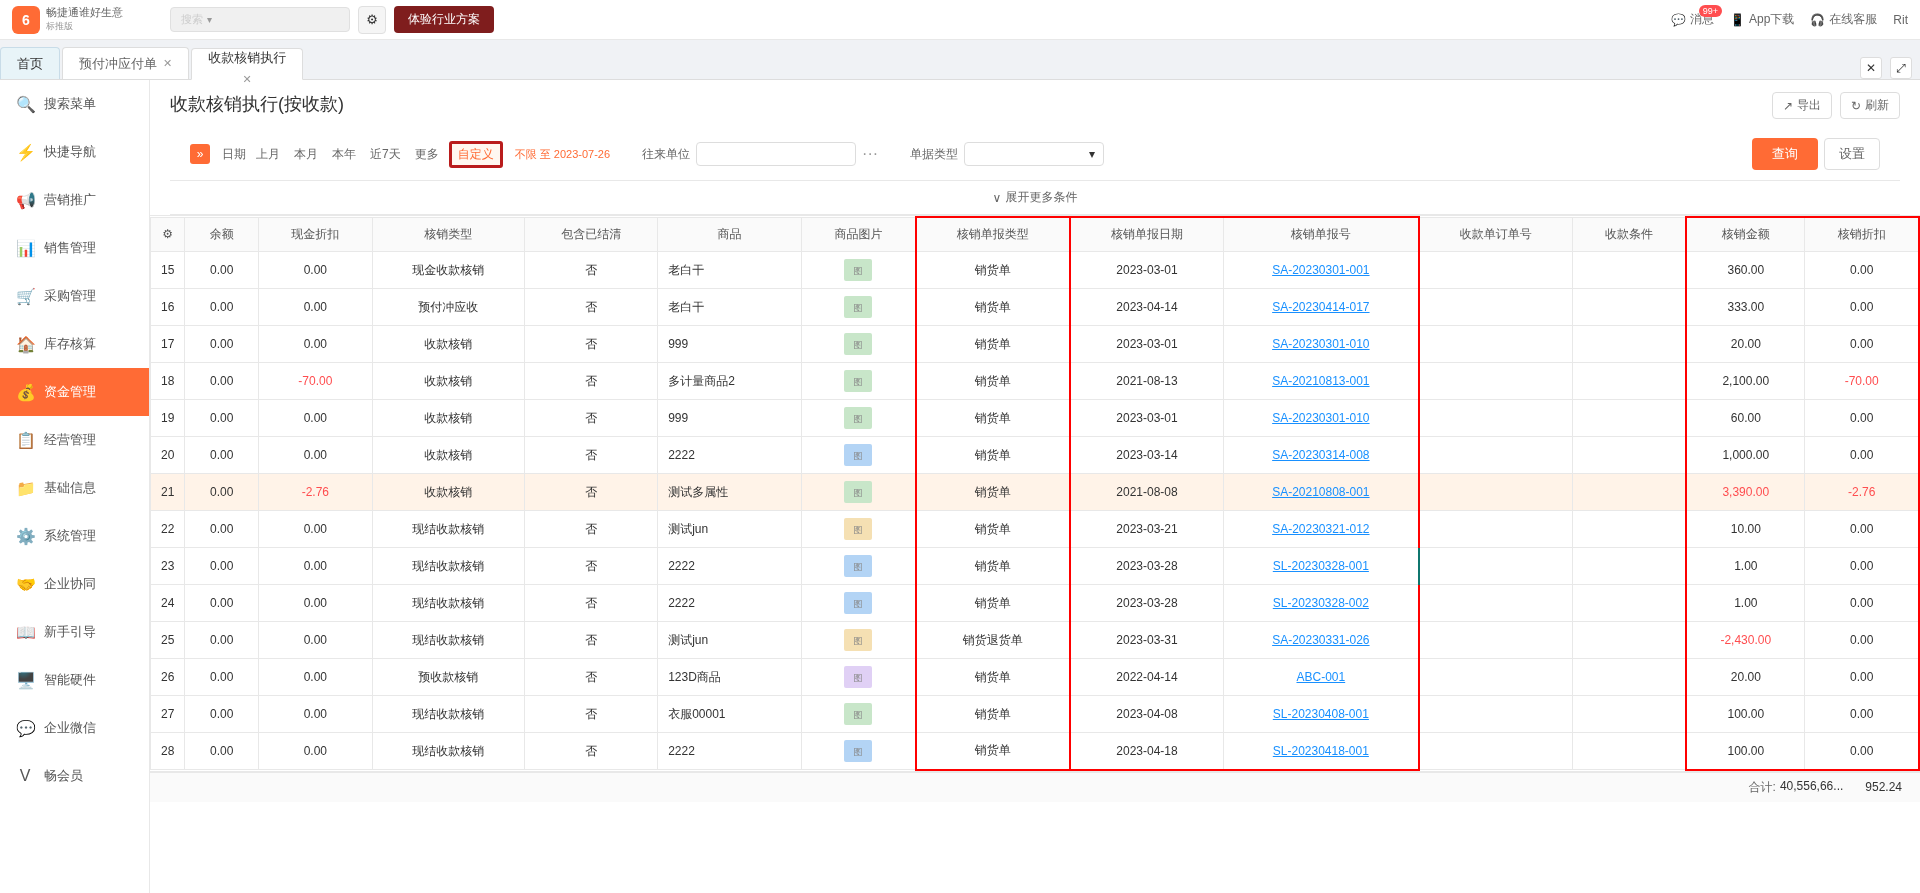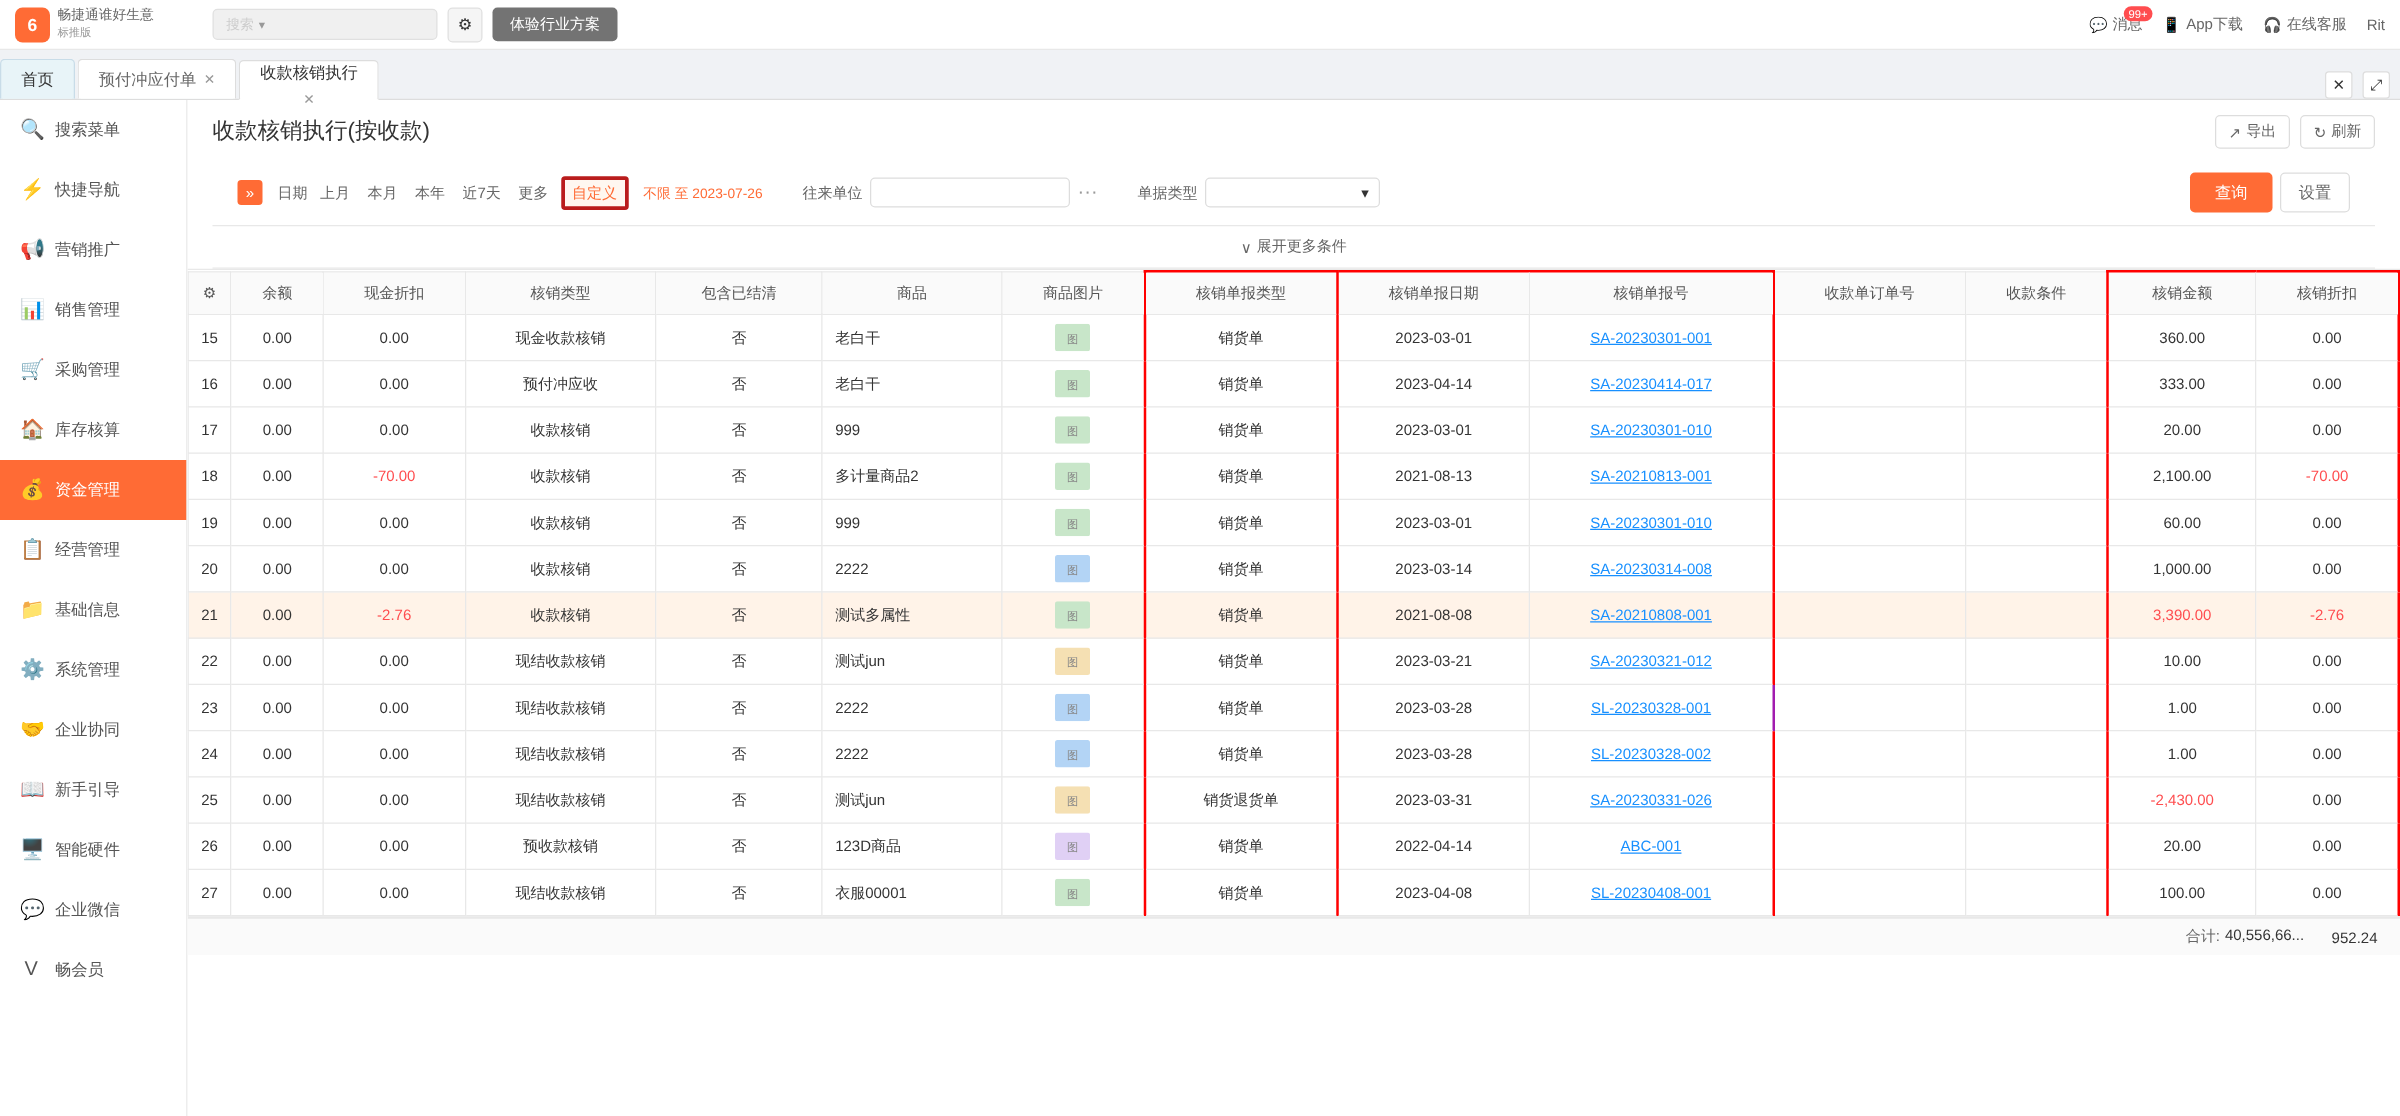--- a/index.html
+++ b/index.html
@@ -7,21 +7,21 @@
 
     
     .top-bar { height: 40px; background: #fff; display: flex; align-items: center; padding: 0 12px; border-bottom: 1px solid #e8e8e8; gap: 8px; }
     .logo-area { display: flex; align-items: center; gap: 6px; width: 150px; }
     .logo-icon { width: 28px; height: 28px; background: #ff6b35; border-radius: 6px; display: flex; align-items: center; justify-content: center; color: white; font-size: 14px; font-weight: bold; }
     .logo-text { font-size: 11px; color: #666; line-height: 1.2; }
     .logo-badge { font-size: 9px; color: #999; }
     .search-input-box { background: #f0f0f0; border: 1px solid #e0e0e0; border-radius: 4px; padding: 4px 10px; width: 180px; font-size: 12px; color: #999; display: flex; align-items: center; gap: 4px; }
     .dropdown-arrow { color: #999; font-size: 10px; }
     .gear-btn { width: 28px; height: 28px; background: #f5f5f5; border: 1px solid #e0e0e0; border-radius: 4px; display: flex; align-items: center; justify-content: center; cursor: pointer; }
-    .orange-btn { background: #737373; color: white; border: none; border-radius: 4px; padding: 5px 14px; font-size: 12px; cursor: pointer; }
+    .orange-btn { background: #7f1d1d; color: white; border: none; border-radius: 4px; padding: 5px 14px; font-size: 12px; cursor: pointer; }
     .top-right { display: flex; align-items: center; gap: 16px; margin-left: auto; }
     .msg-item { display: flex; align-items: center; gap: 4px; font-size: 12px; color: #666; cursor: pointer; position: relative; }
     .badge { background: #ff4d4f; color: white; font-size: 9px; border-radius: 8px; padding: 1px 4px; position: absolute; top: -6px; right: -8px; }
     .user-area { font-size: 12px; color: #666; }
 
     
     .tabs-bar { height: 40px; background: #f0f2f5; display: flex; align-items: flex-end; padding: 0 0 0 0; border-bottom: 1px solid #ddd; position: relative; }
     .tab { height: 32px; padding: 0 16px; display: flex; align-items: center; gap: 6px; font-size: 13px; cursor: pointer; border: 1px solid #ddd; border-bottom: none; border-radius: 4px 4px 0 0; background: #fff; color: #666; margin-right: 2px; position: relative; }
     .tab.home { background: #e8f4f8; color: #333; border-color: #c8dce8; }
     .tab.active { background: #fff; color: #333; border-bottom: 1px solid #fff; z-index: 1; margin-bottom: -1px; flex-direction: column; }
@@ -448,21 +448,21 @@
                 <td>否</td>
                 <td style="text-align:left;">2222</td>
                 <td>
                   <svg width="28" height="22" style="display:block;margin:auto;border-radius:2px;">
                     <rect width="28" height="22" fill="#b3d4f5"></rect>
                     <text x="14" y="15" text-anchor="middle" font-size="9" fill="#888">图</text>
                   </svg>
                 </td>
                 <td style="border-left:2px solid red;border-right:2px solid red;">销货单</td>
                 <td>2023-03-28</td>
-                <td style="color:#1890ff;cursor:pointer;text-decoration:underline;border-right:2px solid #a21caf;">SL-20230328-001</td>
+                <td style="color:#1890ff;cursor:pointer;text-decoration:underline;border-right:2px solid #0f766e;">SL-20230328-001</td>
                 <td></td>
                 <td></td>
                 <td style="border-left:2px solid red;">1.00</td>
                 <td style="border-right:2px solid red;">0.00</td>
               </tr>
               <tr>
                 <td>24</td>
                 <td>0.00</td>
                 <td style="">0.00</td>
                 <td>现结收款核销</td>
@@ -537,20 +537,41 @@
                     <text x="14" y="15" text-anchor="middle" font-size="9" fill="#888">图</text>
                   </svg>
                 </td>
                 <td style="border-left:2px solid red;border-right:2px solid red;">销货单</td>
                 <td>2023-04-08</td>
                 <td style="color:#1890ff;cursor:pointer;text-decoration:underline;border-right:2px solid red;">SL-20230408-001</td>
                 <td></td>
                 <td></td>
                 <td style="border-left:2px solid red;">100.00</td>
                 <td style="border-right:2px solid red;">0.00</td>
+              </tr>
+              <tr>
+                <td>28</td>
+                <td>0.00</td>
+                <td style="">0.00</td>
+                <td>现结收款核销</td>
+                <td>否</td>
+                <td style="text-align:left;">2222</td>
+                <td>
+                  <svg width="28" height="22" style="display:block;margin:auto;border-radius:2px;">
+                    <rect width="28" height="22" fill="#b3d4f5"></rect>
+                    <text x="14" y="15" text-anchor="middle" font-size="9" fill="#888">图</text>
+                  </svg>
+                </td>
+                <td style="border-left: 2px solid red; border-right: 2px solid red; border-bottom: 2px solid red;">销货单</td>
+                <td style="border-bottom: 2px solid red;">2023-04-18</td>
+                <td style="color: rgb(24, 144, 255); cursor: pointer; text-decoration: underline; border-right: 2px solid red; border-bottom: 2px solid red;">SL-20230418-001</td>
+                <td></td>
+                <td></td>
+                <td style="border-left: 2px solid red; border-bottom: 2px solid red;">100.00</td>
+                <td style="border-right: 2px solid red; border-bottom: 2px solid red;">0.00</td>
               </tr>
             </tbody>
         </table>
         <div class="table-footer">
           <div style="flex:1"></div>
           <div style="display:flex;gap:4px;padding-right:2px;">
             <span style="color:#666;">合计:</span>
             <span class="footer-cell">40,556,66...</span>
           </div>
           <div style="display:flex;gap:4px;padding-right:8px;">

